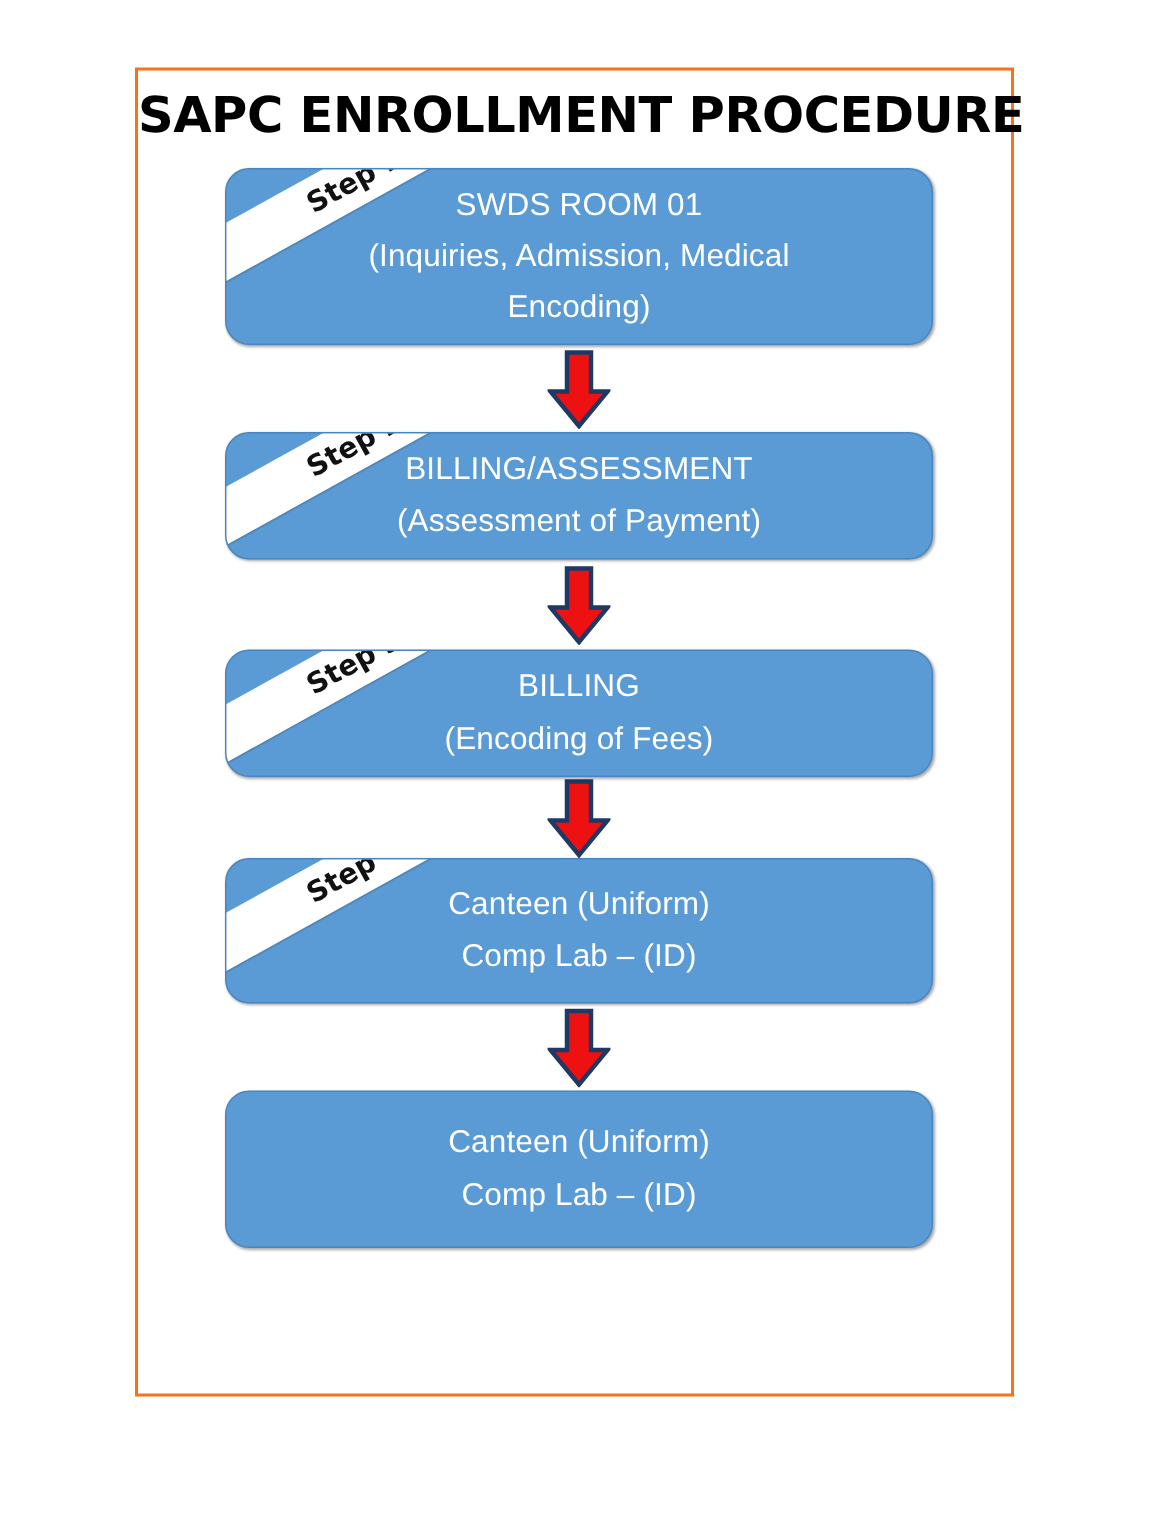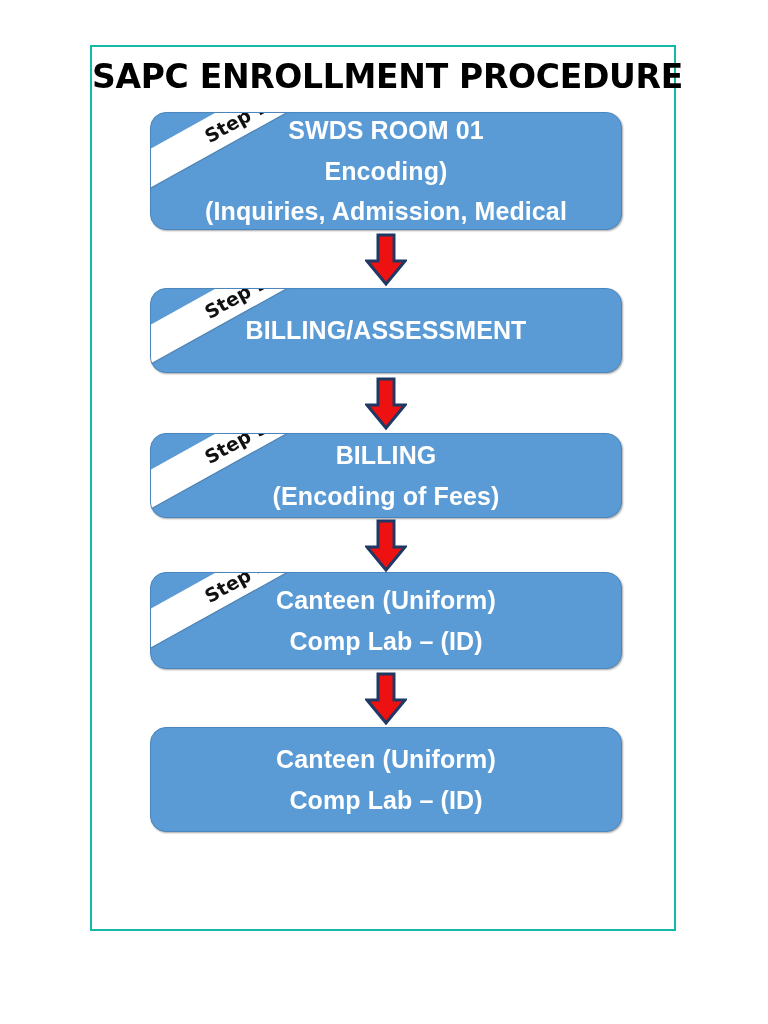--- a/index.html
+++ b/index.html
@@ -15,21 +15,21 @@
     overflow: hidden;
   }
 
   
   #page-frame {
     position: absolute;
     left: 90px;
     top: 45px;
     width: 586px;
     height: 886px;
-    border: 2px solid #14b8a6;
+    border: 2px solid #f97316;
     background: #ffffff;
     box-sizing: border-box;
   }
 
   
   #doc-title {
     position: absolute;
     left: 0;
     top: 10px;
     width: 100%;
@@ -63,22 +63,22 @@
     overflow: hidden;
     display: flex;
     flex-direction: column;
     align-items: center;
     justify-content: center;
     color: #ffffff;
     text-align: center;
   }
 
   .step-box .line {
-    font-weight: bold;
-    font-size: 25px;
+    font-weight: normal;
+    font-size: 21px;
     line-height: 1.62;
     letter-spacing: 0.1px;
     z-index: 2;
     position: relative;
     padding: 0 28px;
   }
 
   
   .h1 { height: 118px; }
   .h2 { height: 85px; }
@@ -133,37 +133,38 @@
   <div id="doc-title">SAPC ENROLLMENT PROCEDURE</div>
 
   <div id="flow">
 
     <div class="step-wrap">
       <div class="step-box h1">
         <div class="ribbon">
           <span class="ribbon-label">Step 1</span>
         </div>
         <div class="line">SWDS ROOM 01</div>
+        <div class="line">(Inquiries, Admission, Medical</div>
         <div class="line">Encoding)</div>
-        <div class="line">(Inquiries, Admission, Medical</div>
       </div>
     </div>
 
     <div class="arrow-wrap gap-1">
       <svg class="arrow-svg" width="42" height="53" viewBox="0 0 42 53">
         <polygon points="13,2 29,2 29,28 40,28 21,51 2,28 13,28" fill="#EE1111" stroke="#1F3864" stroke-width="3" stroke-linejoin="miter"></polygon>
       </svg>
     </div>
 
     <div class="step-wrap">
       <div class="step-box h2">
         <div class="ribbon">
           <span class="ribbon-label">Step 2</span>
         </div>
         <div class="line">BILLING/ASSESSMENT</div>
+        <div class="line">(Assessment of Payment)</div>
       </div>
     </div>
 
     <div class="arrow-wrap gap-2">
       <svg class="arrow-svg" width="42" height="53" viewBox="0 0 42 53">
         <polygon points="13,2 29,2 29,28 40,28 21,51 2,28 13,28" fill="#EE1111" stroke="#1F3864" stroke-width="3" stroke-linejoin="miter"></polygon>
       </svg>
     </div>
 
     <div class="step-wrap">

